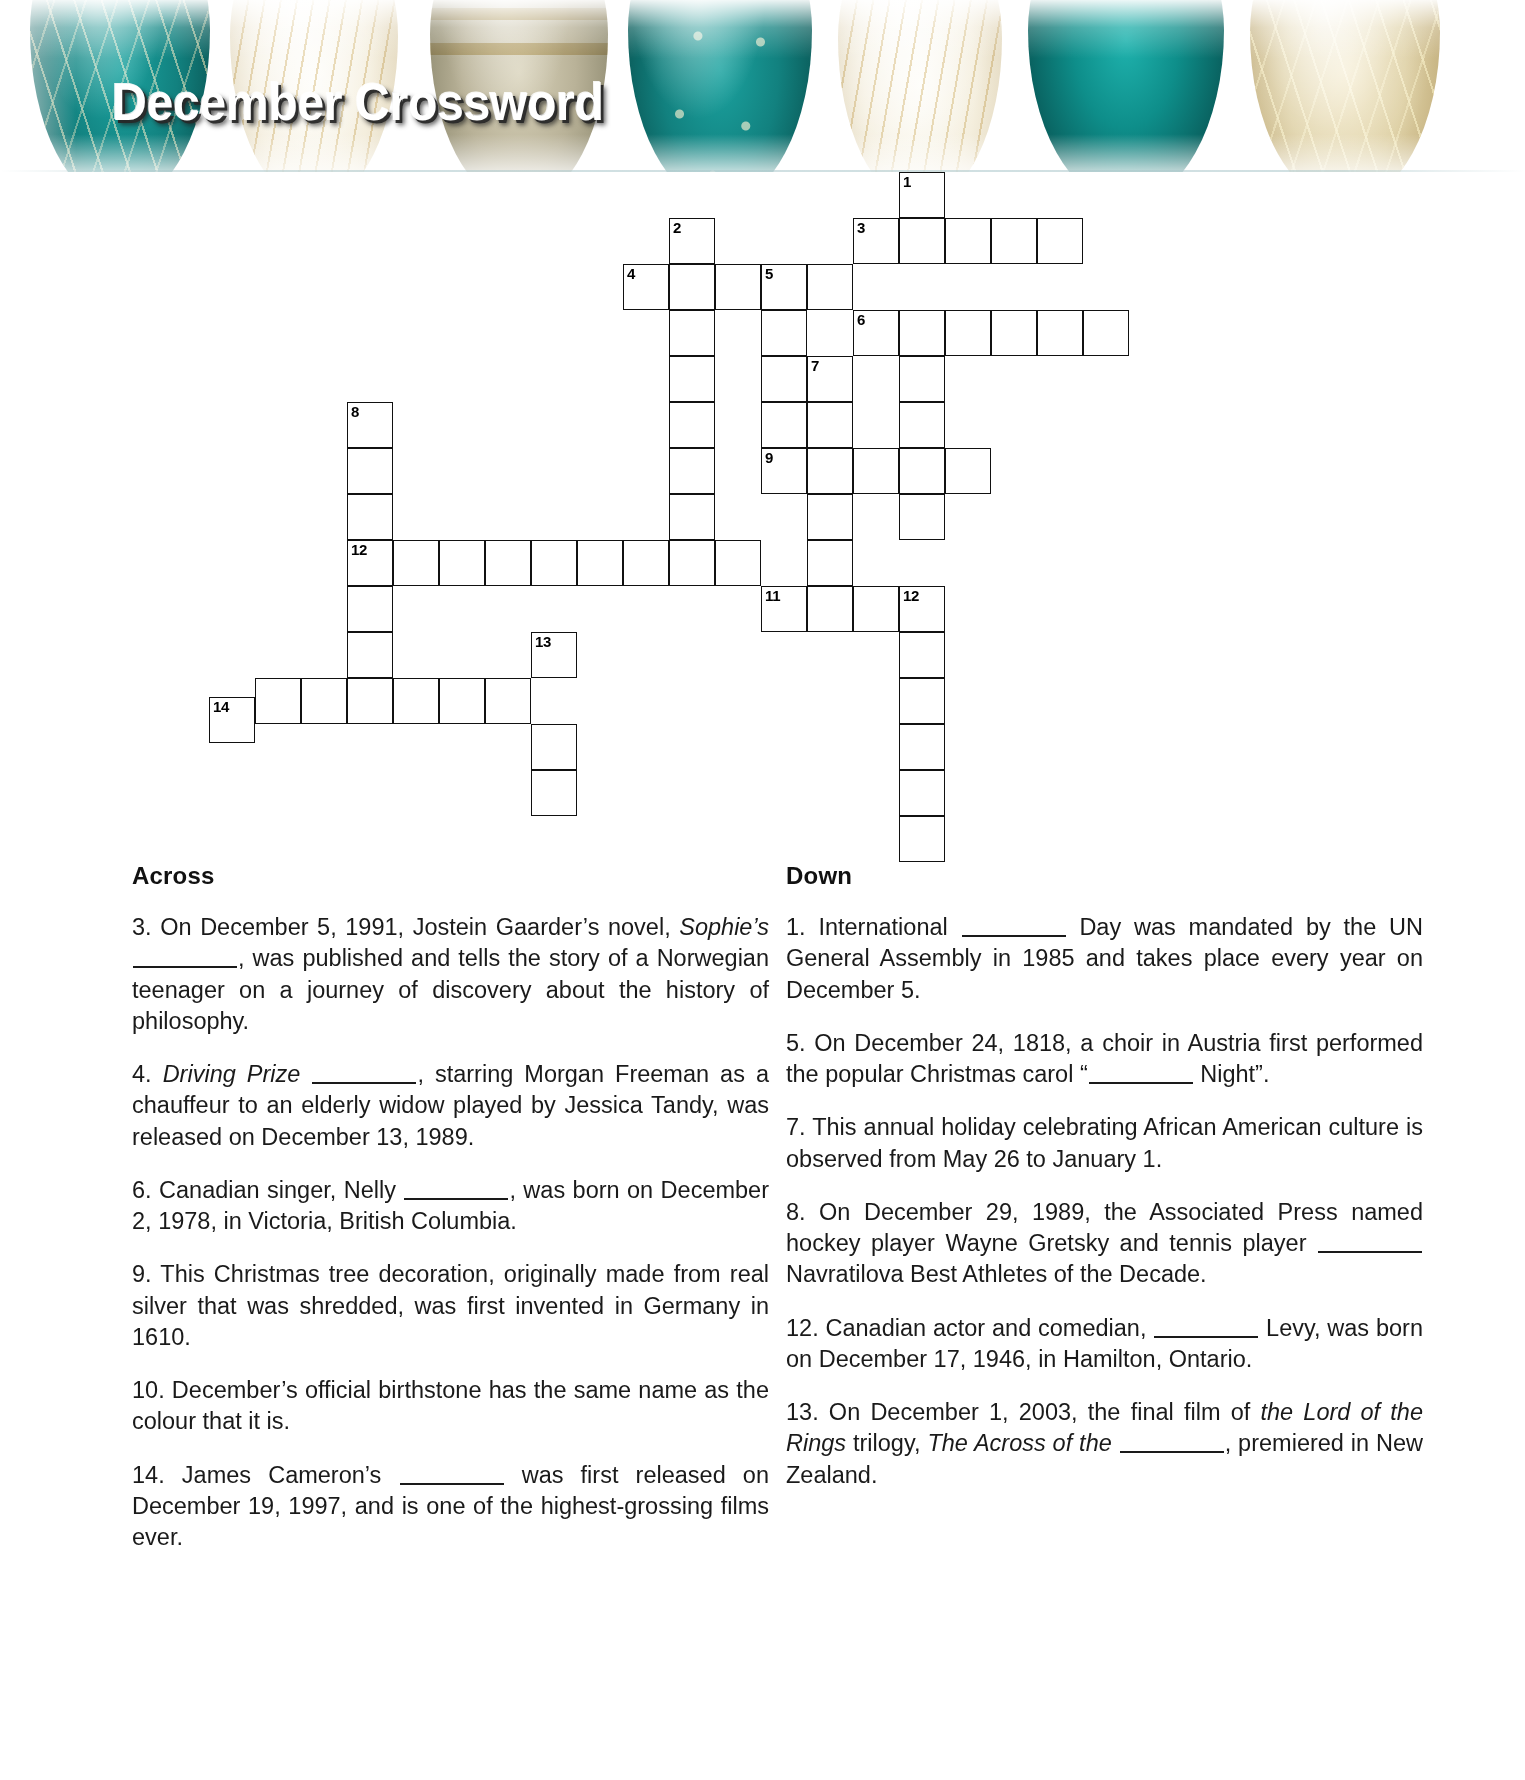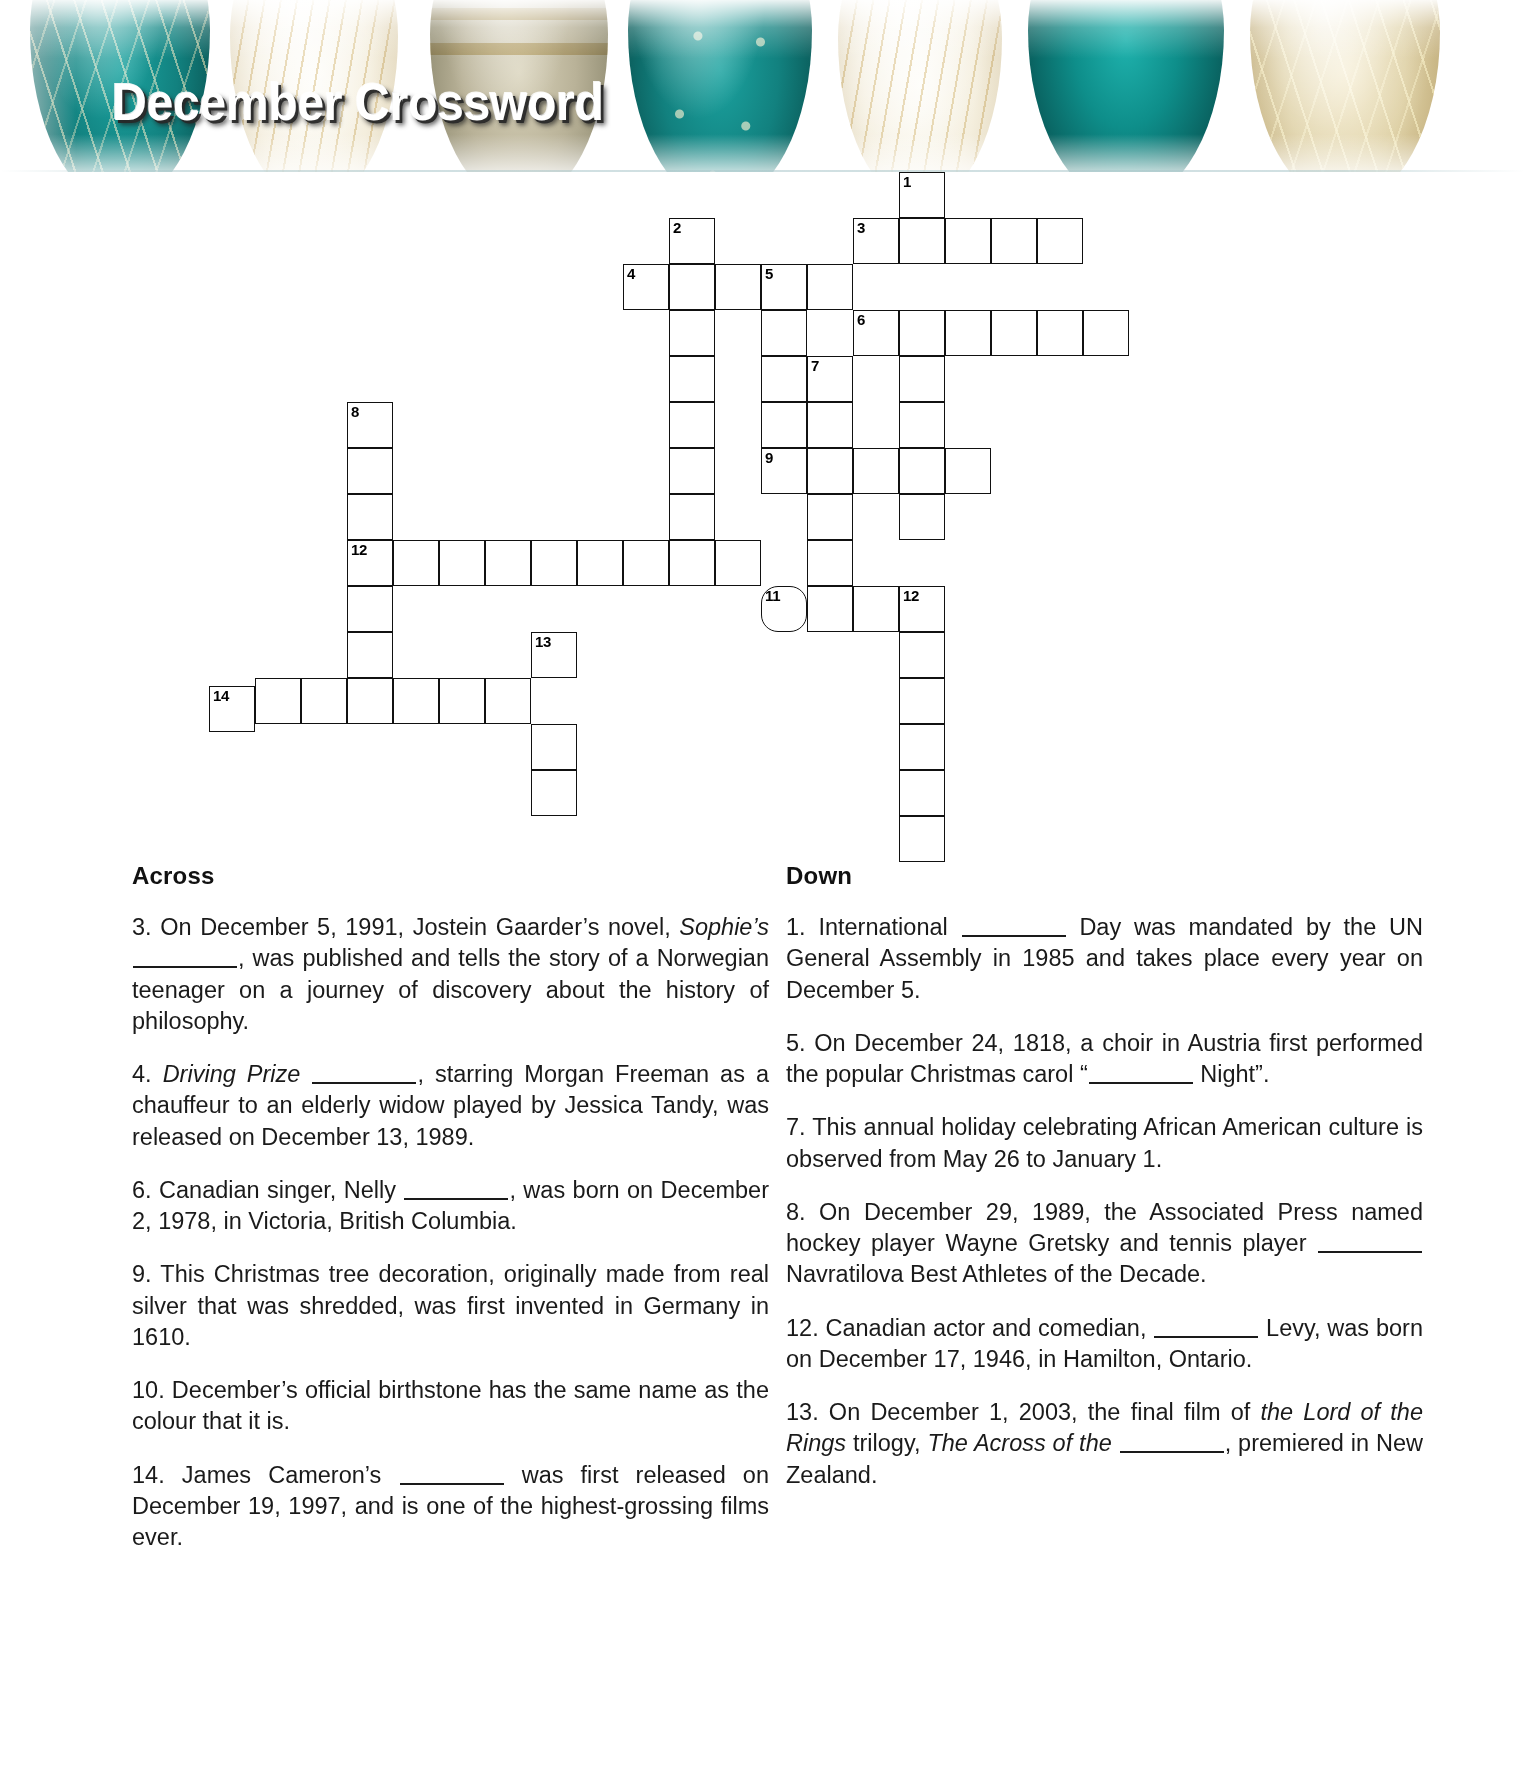--- a/index.html
+++ b/index.html
@@ -290,34 +290,34 @@
     <div class="cell" style="left: 393px; top: 368px;"></div>
     <div class="cell" style="left: 439px; top: 368px;"></div>
     <div class="cell" style="left: 485px; top: 368px;"></div>
     <div class="cell" style="left: 531px; top: 368px;"></div>
     <div class="cell" style="left: 577px; top: 368px;"></div>
     <div class="cell" style="left: 623px; top: 368px;"></div>
     <div class="cell" style="left: 669px; top: 368px;"></div>
     <div class="cell" style="left: 715px; top: 368px;"></div>
     <div class="cell" style="left: 807px; top: 368px;"></div>
     <div class="cell" style="left: 347px; top: 414px;"></div>
-    <div class="cell" style="left: 761px; top: 414px; border-radius: 17px;">
+    <div class="cell" style="left: 761px; top: 414px;">
       <span class="num">11</span>
     </div>
     <div class="cell" style="left: 807px; top: 414px;"></div>
     <div class="cell" style="left: 853px; top: 414px;"></div>
     <div class="cell" style="left: 899px; top: 414px;">
       <span class="num">12</span>
     </div>
     <div class="cell" style="left: 347px; top: 460px;"></div>
     <div class="cell" style="left: 531px; top: 460px;">
       <span class="num">13</span>
     </div>
     <div class="cell" style="left: 899px; top: 460px;"></div>
-    <div class="cell" style="left: 209px; top: 514px;">
+    <div class="cell" style="left: 209px; top: 525px;">
       <span class="num">14</span>
     </div>
     <div class="cell" style="left: 255px; top: 506px;"></div>
     <div class="cell" style="left: 301px; top: 506px;"></div>
     <div class="cell" style="left: 347px; top: 506px;"></div>
     <div class="cell" style="left: 393px; top: 506px;"></div>
     <div class="cell" style="left: 439px; top: 506px;"></div>
     <div class="cell" style="left: 485px; top: 506px;"></div>
     <div class="cell" style="left: 899px; top: 506px;"></div>
     <div class="cell" style="left: 531px; top: 552px;"></div>

